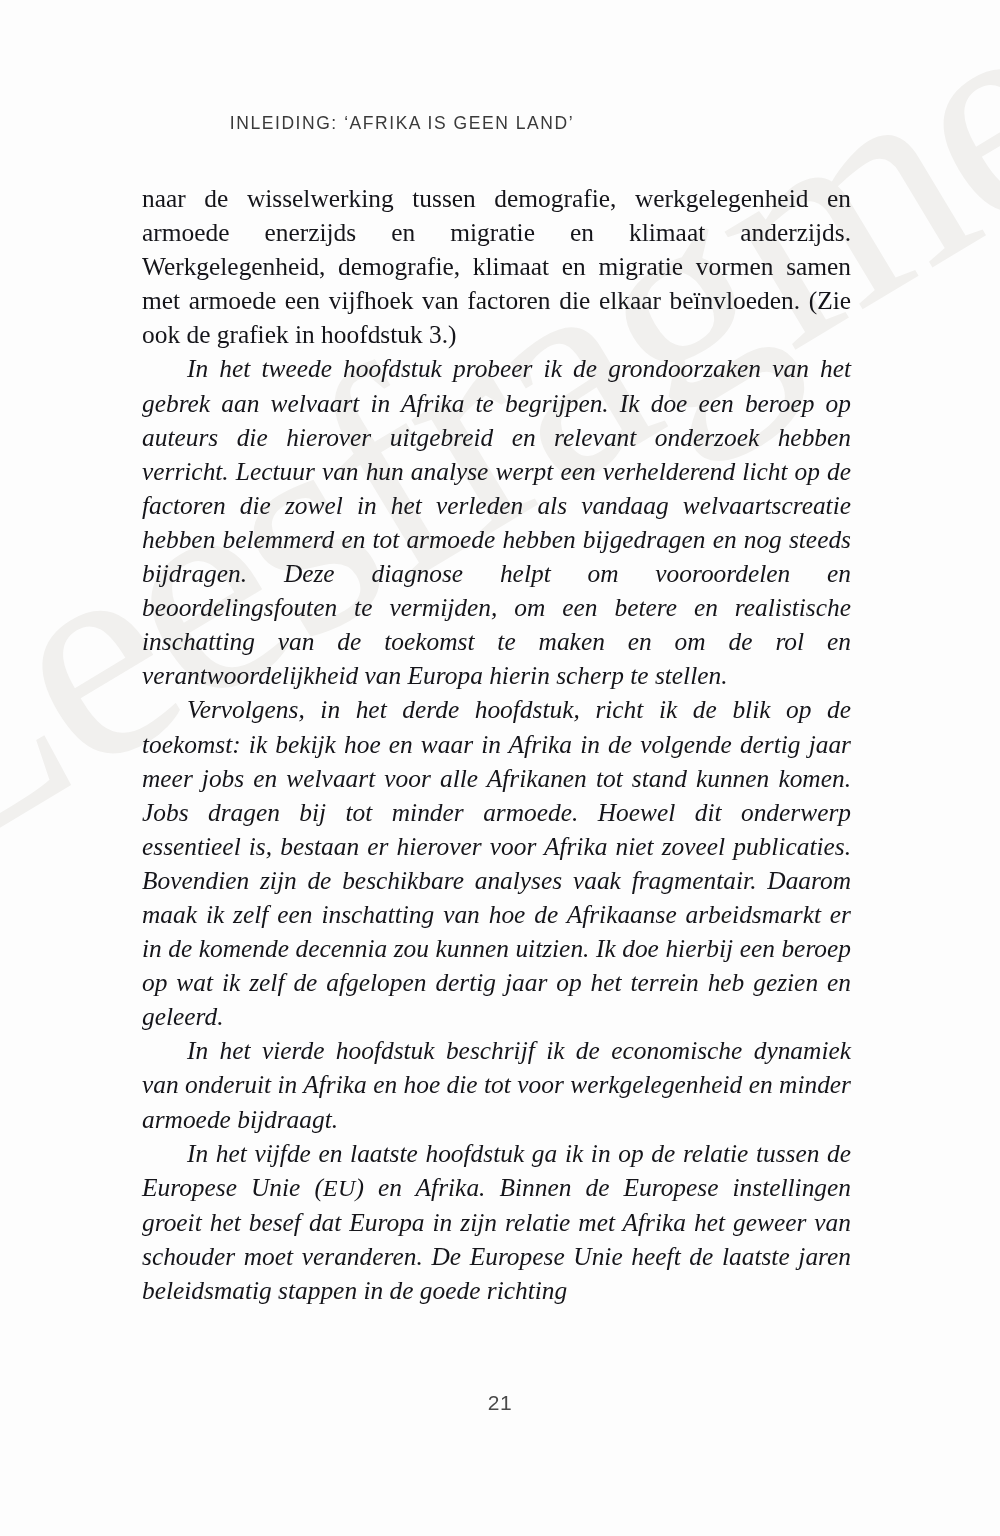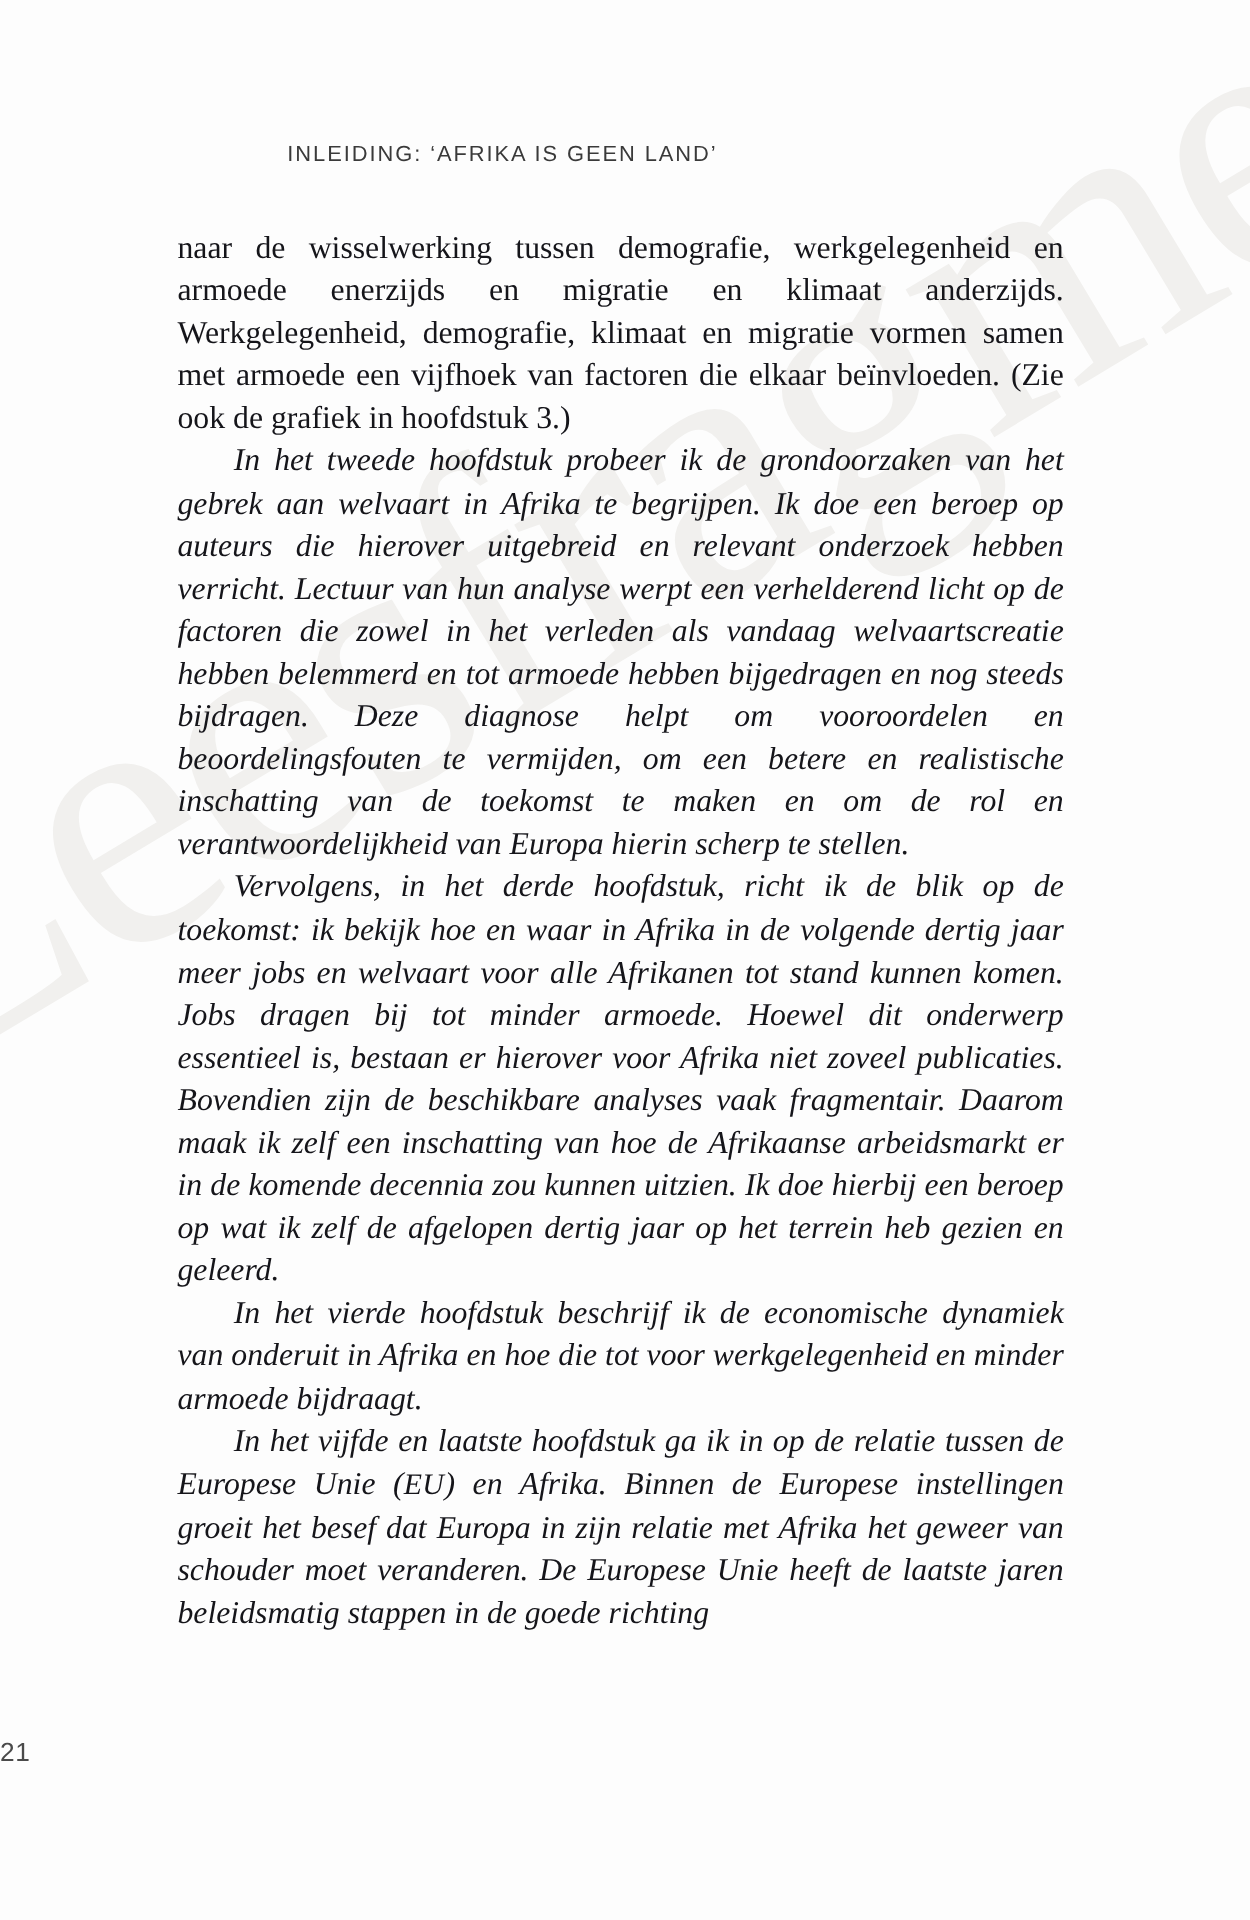--- a/index.html
+++ b/index.html
@@ -105,21 +105,21 @@
     font-variant: small-caps;
     font-size: 0.94em;
     letter-spacing: 0.4px;
   }
 
   #page-number {
     position: absolute;
     left: 0;
     top: 1391px;
     width: 1000px;
-    text-align: left;
+    text-align: center;
     font-family: "Liberation Sans", sans-serif;
     font-size: 21px;
     color: #4a4a4a;
     letter-spacing: 0.5px;
   }
 </style>
 </head>
 <body>
 
 <div id="page" style="background: rgb(253, 253, 253);">

